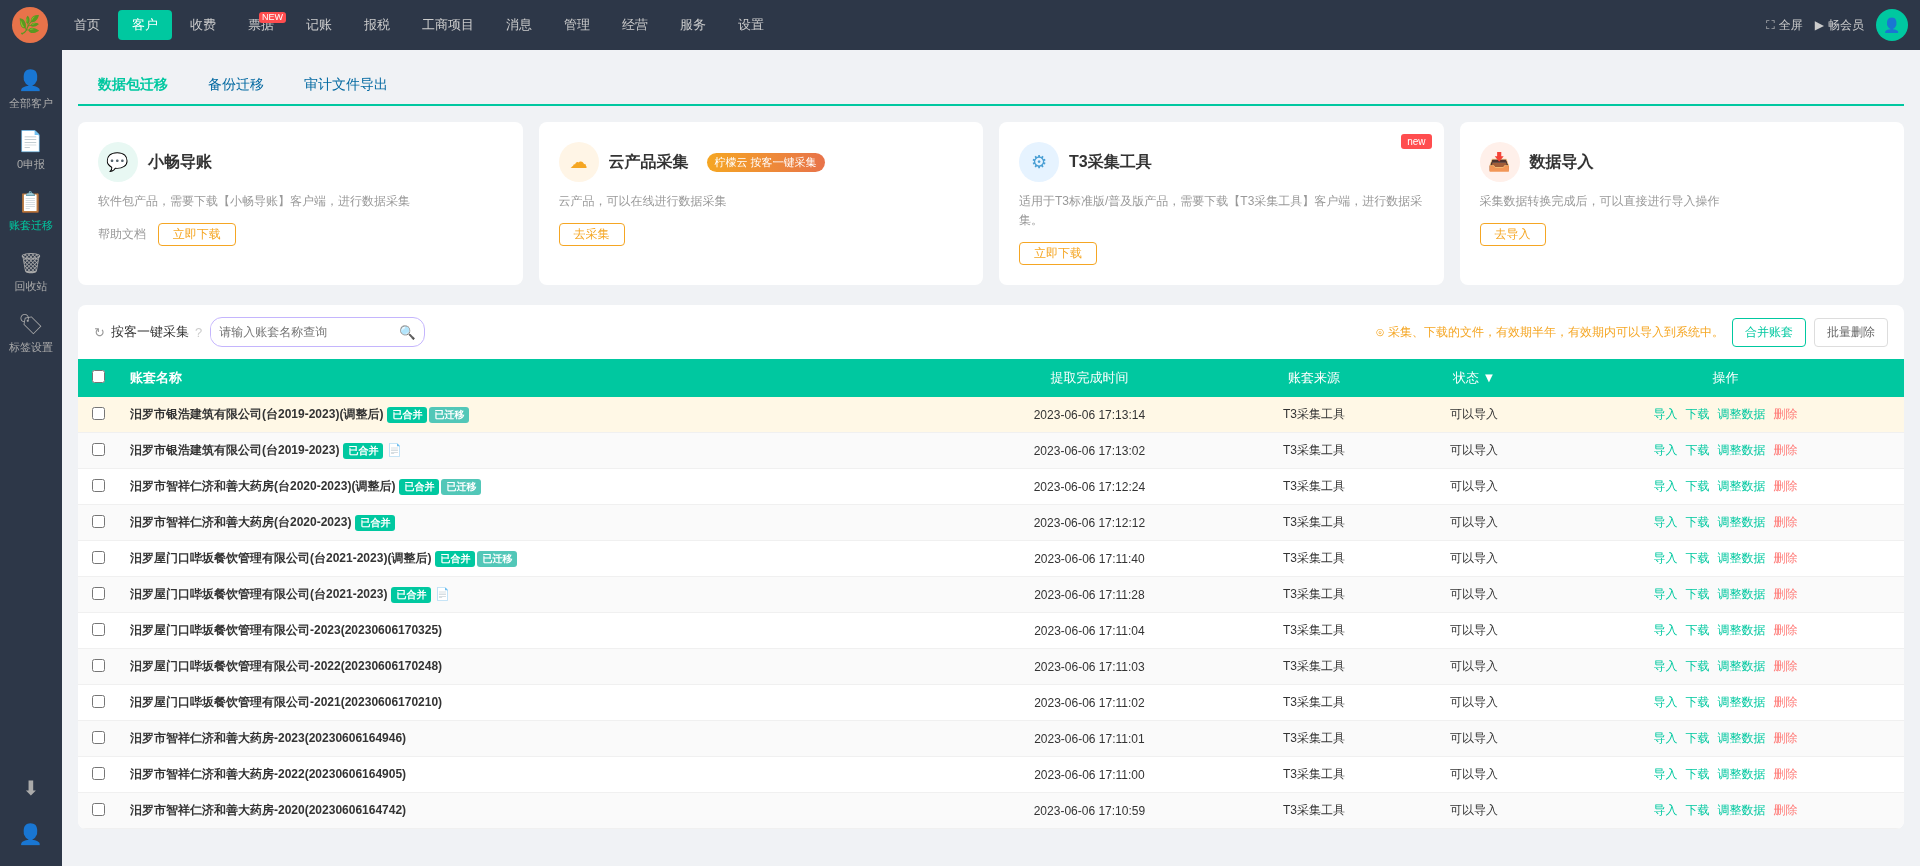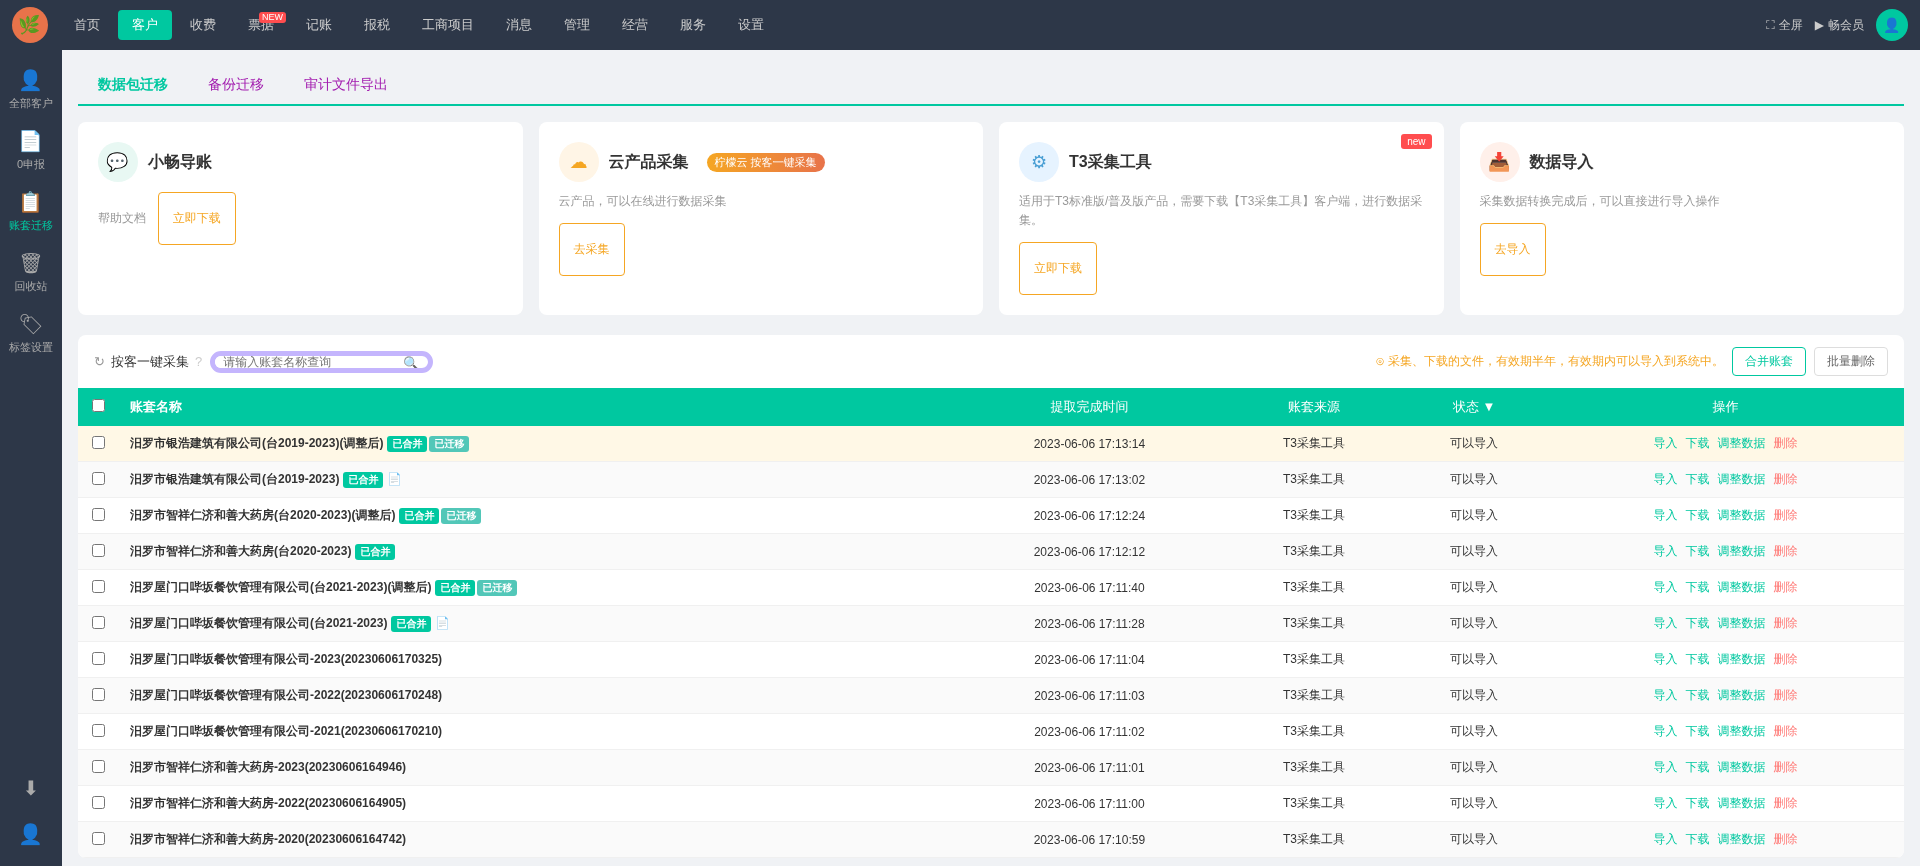--- a/index.html
+++ b/index.html
@@ -120,21 +120,21 @@
     
     .tabs {
       display: flex;
       gap: 0;
       border-bottom: 2px solid #00c8a0;
       margin-bottom: 16px;
     }
     .tab-item {
       padding: 10px 20px;
       cursor: pointer;
-      color: #a21caf;
+      color: #0369a1;
       font-size: 14px;
       border-bottom: 2px solid transparent;
       margin-bottom: -2px;
     }
     .tab-item.active {
       color: #00c8a0;
       border-bottom: 2px solid #00c8a0;
       font-weight: bold;
     }
 
@@ -167,21 +167,21 @@
     .card-icon.green { background: #e8f8f3; color: #00c8a0; }
     .card-icon.orange { background: #fff5e6; color: #f5a623; }
     .card-icon.blue { background: #e6f3ff; color: #4a9fd4; }
     .card-icon.red-orange { background: #fff0ea; color: #e8734a; }
     .card-title { font-size: 16px; font-weight: bold; color: #333; }
     .card-desc { font-size: 12px; color: #999; margin-bottom: 12px; line-height: 1.6; }
     .card-btn {
       border: 1px solid #f5a623;
       color: #f5a623;
       background: white;
-      padding: 17px 14px;
+      padding: 2px 14px;
       border-radius: 4px;
       cursor: pointer;
       font-size: 12px;
       margin-right: 8px;
     }
     .card-btn.link { color: #999; border: none; padding: 0; font-size: 12px; }
     .cloud-badge {
       background: linear-gradient(90deg, #f5a623, #e8734a);
       color: white;
       font-size: 11px;
@@ -216,24 +216,24 @@
       display: flex;
       align-items: center;
       gap: 6px;
       color: #333;
       font-size: 13px;
     }
     .refresh-icon { color: #999; cursor: pointer; }
     .search-box {
       display: flex;
       align-items: center;
-      border: 5px solid #c4b5fd;
+      border: 1px solid #c4b5fd;
       border-radius: 12px;
       overflow: hidden;
-      height: 22px;
+      height: 30px;
     }
     .search-box input {
       border: none;
       outline: none;
       padding: 0 8px;
       font-size: 12px;
       width: 180px;
       color: #666;
     }
     .search-box button {
@@ -408,20 +408,21 @@
     <div class="tab-item">审计文件导出</div>
   </div>
 
   <div class="cards-row">
 
     <div class="card">
       <div class="card-header">
         <div class="card-icon green">💬</div>
         <span class="card-title">小畅导账</span>
       </div>
+      <div class="card-desc">软件包产品，需要下载【小畅导账】客户端，进行数据采集</div>
       <button class="card-btn link">帮助文档</button>
       <button class="card-btn">立即下载</button>
     </div>
 
     <div class="card">
       <div class="card-header">
         <div class="card-icon orange">☁</div>
         <span class="card-title">云产品采集</span>
         <span class="cloud-badge">柠檬云 按客一键采集</span>
       </div>

